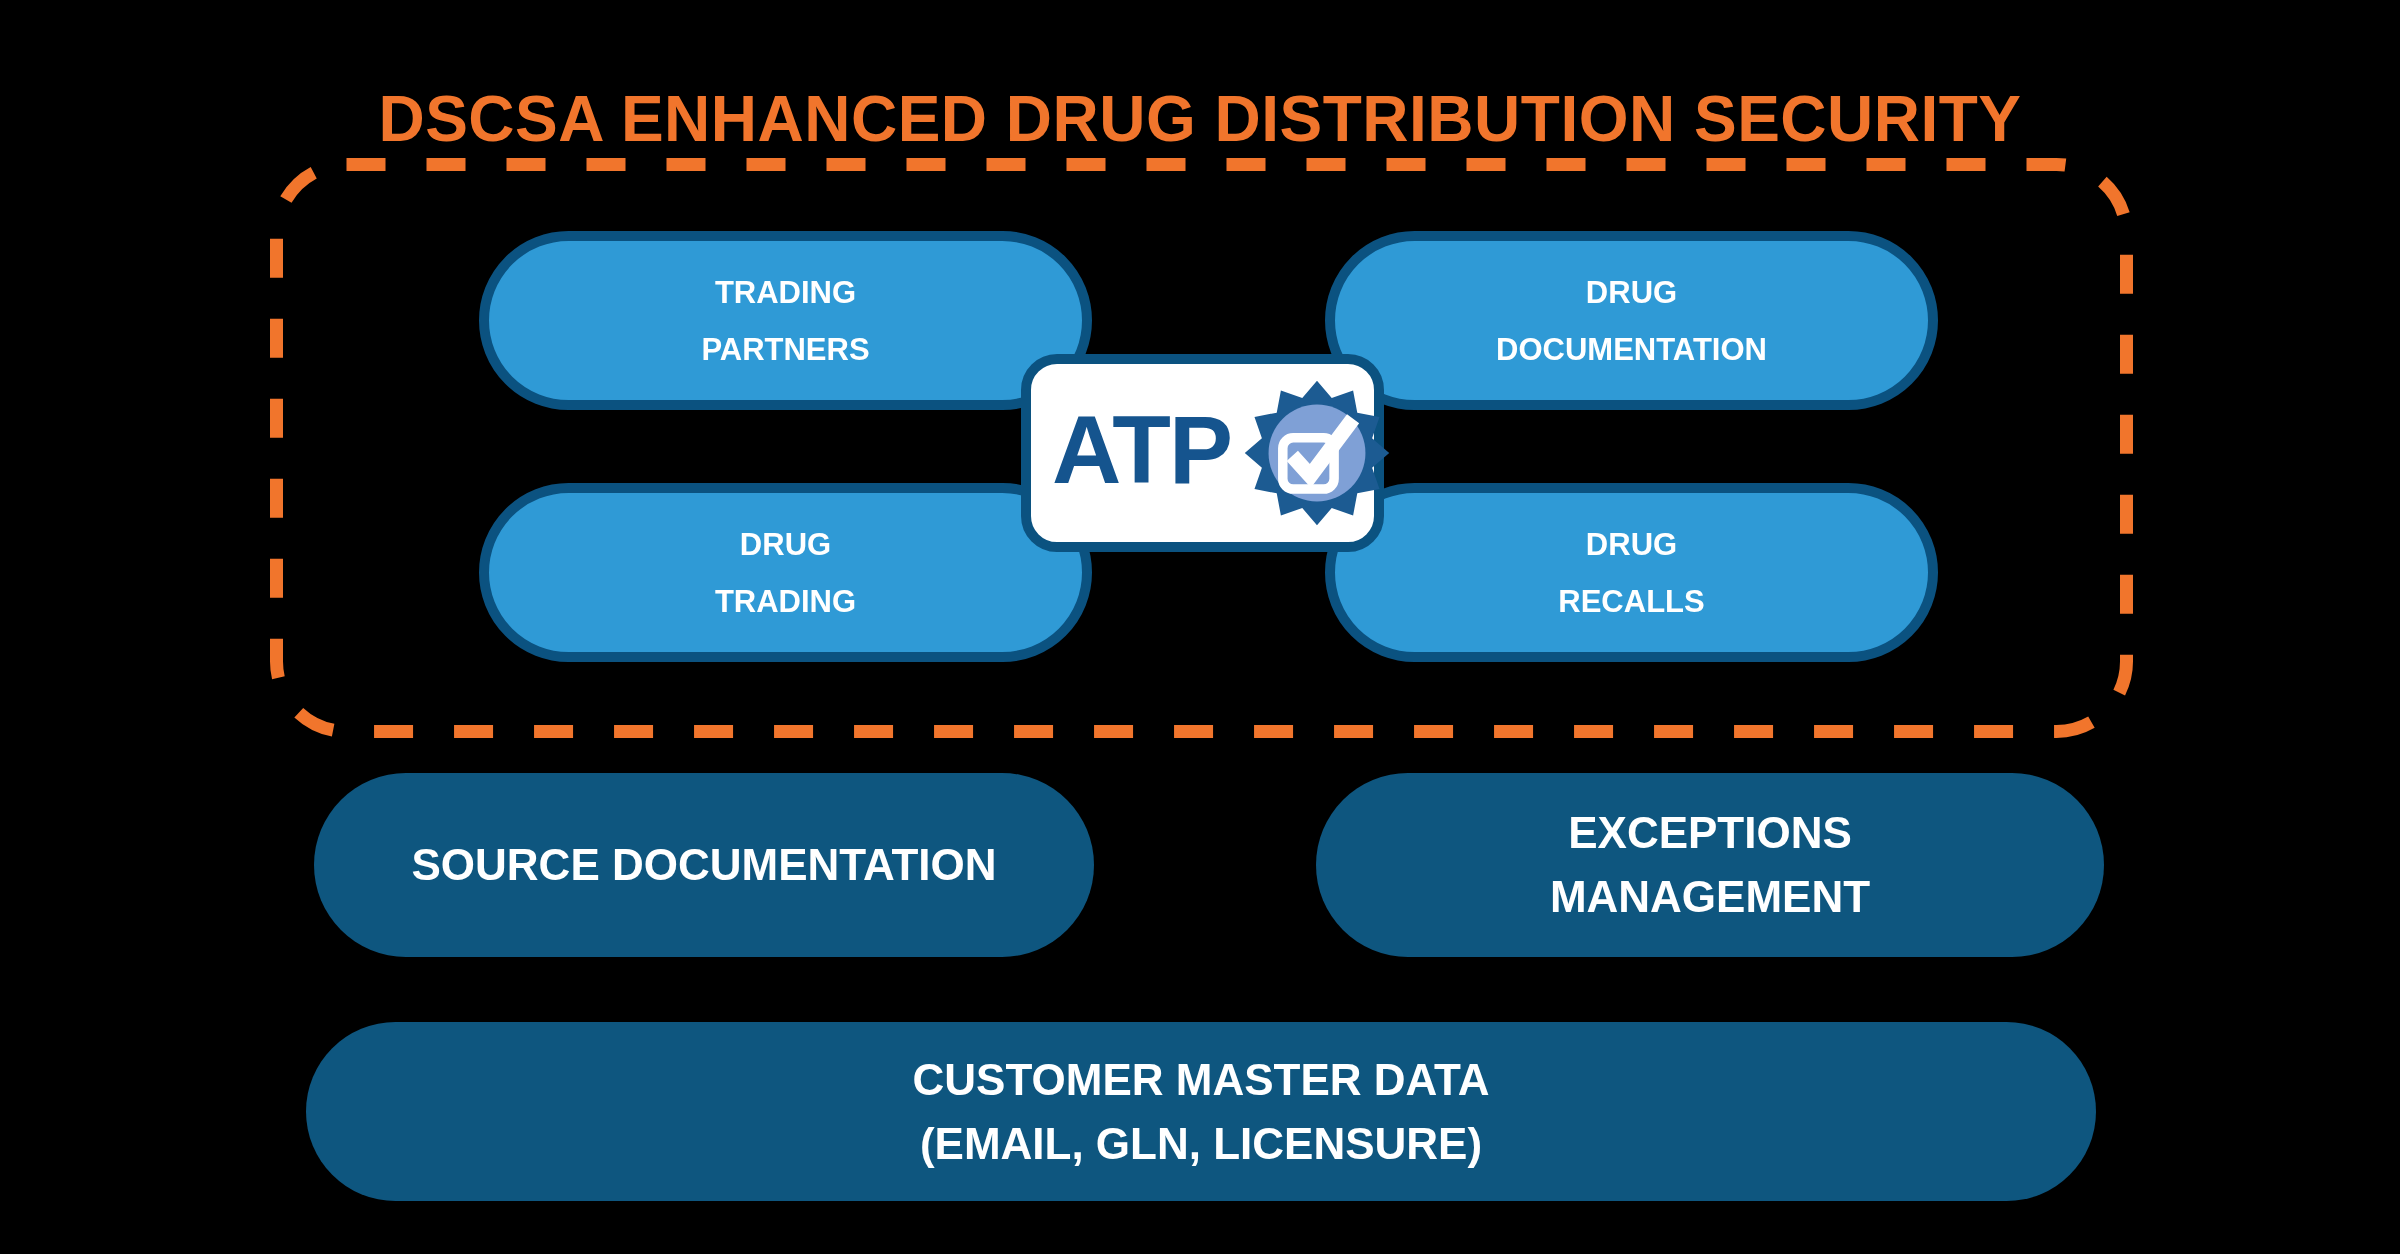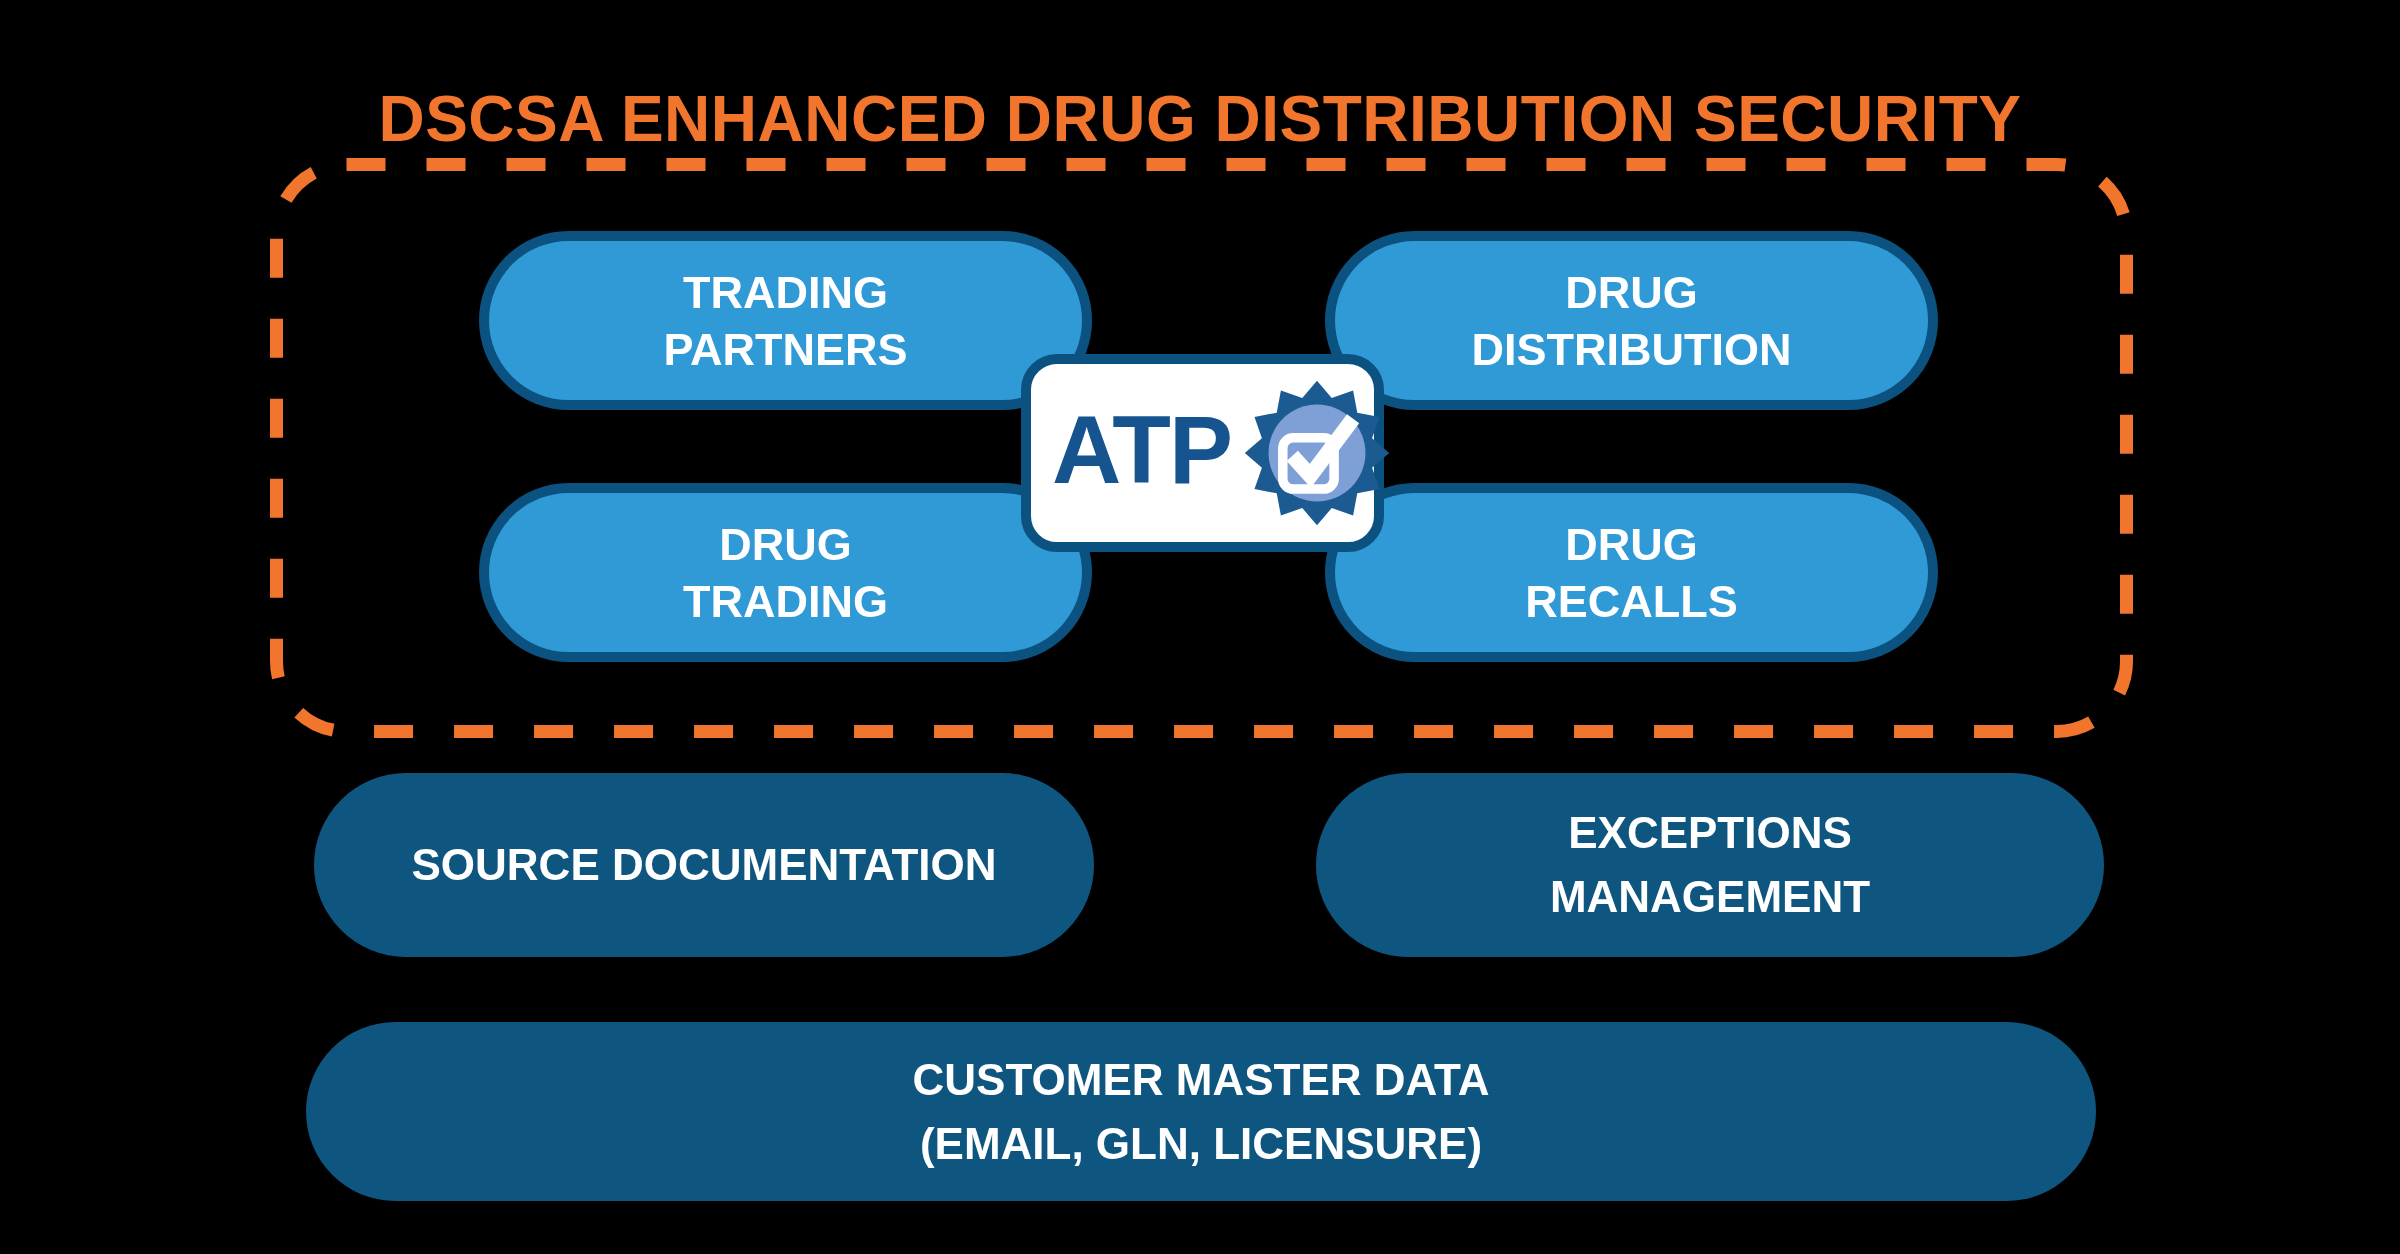--- a/index.html
+++ b/index.html
@@ -11,21 +11,21 @@
     position:absolute;top:82px;left:0;width:2400px;text-align:center;
     font-size:64px;font-weight:700;letter-spacing:0.5px;color:#F1752C;
   }
   #dash-svg{position:absolute;left:0;top:0;width:2400px;height:1254px;}
   .inner-box{
     position:absolute;width:613px;height:179px;box-sizing:border-box;
     background:#2F9AD6;border:10px solid #0B5280;border-radius:92px;
     display:flex;flex-direction:column;align-items:center;justify-content:center;
     z-index:1;
   }
-  .inner-box .line{display:block;color:#fff;font-weight:700;font-size:45px;line-height:57px;text-align:center;}
+  .inner-box .line{display:block;color:#fff;font-weight:700;font-size:31px;line-height:57px;text-align:center;}
   .pos-tp{left:479px;top:231px;}
   .pos-dv{left:1325px;top:231px;}
   .pos-dt{left:479px;top:483px;}
   .pos-dr{left:1325px;top:483px;}
   .atp-box{
     position:absolute;left:1021px;top:354px;width:363px;height:198px;box-sizing:border-box;
     background:#fff;border:10px solid #0B5280;border-radius:36px;
     display:flex;align-items:center;justify-content:center;gap:10px;z-index:5;padding-left:40px;
   }
   .atp-label{color:#15548E;font-weight:700;font-size:96px;letter-spacing:-2px;line-height:1;padding-bottom:6px;}
@@ -50,21 +50,21 @@
     <rect x="276.5" y="164.5" width="1850" height="567" rx="70" ry="70" fill="none" stroke="#F1752C" stroke-width="13" stroke-dasharray="39 41"></rect>
   </svg>
 
   <div class="inner-box pos-tp">
     <span class="line">TRADING</span>
     <span class="line">PARTNERS</span>
   </div>
 
   <div class="inner-box pos-dv">
     <span class="line">DRUG</span>
-    <span class="line">DISTRIBUTION</span>
+    <span class="line">DOCUMENTATION</span>
   </div>
 
   <div class="inner-box pos-dt">
     <span class="line">DRUG</span>
     <span class="line">TRADING</span>
   </div>
 
   <div class="inner-box pos-dr">
     <span class="line">DRUG</span>
     <span class="line">RECALLS</span>

